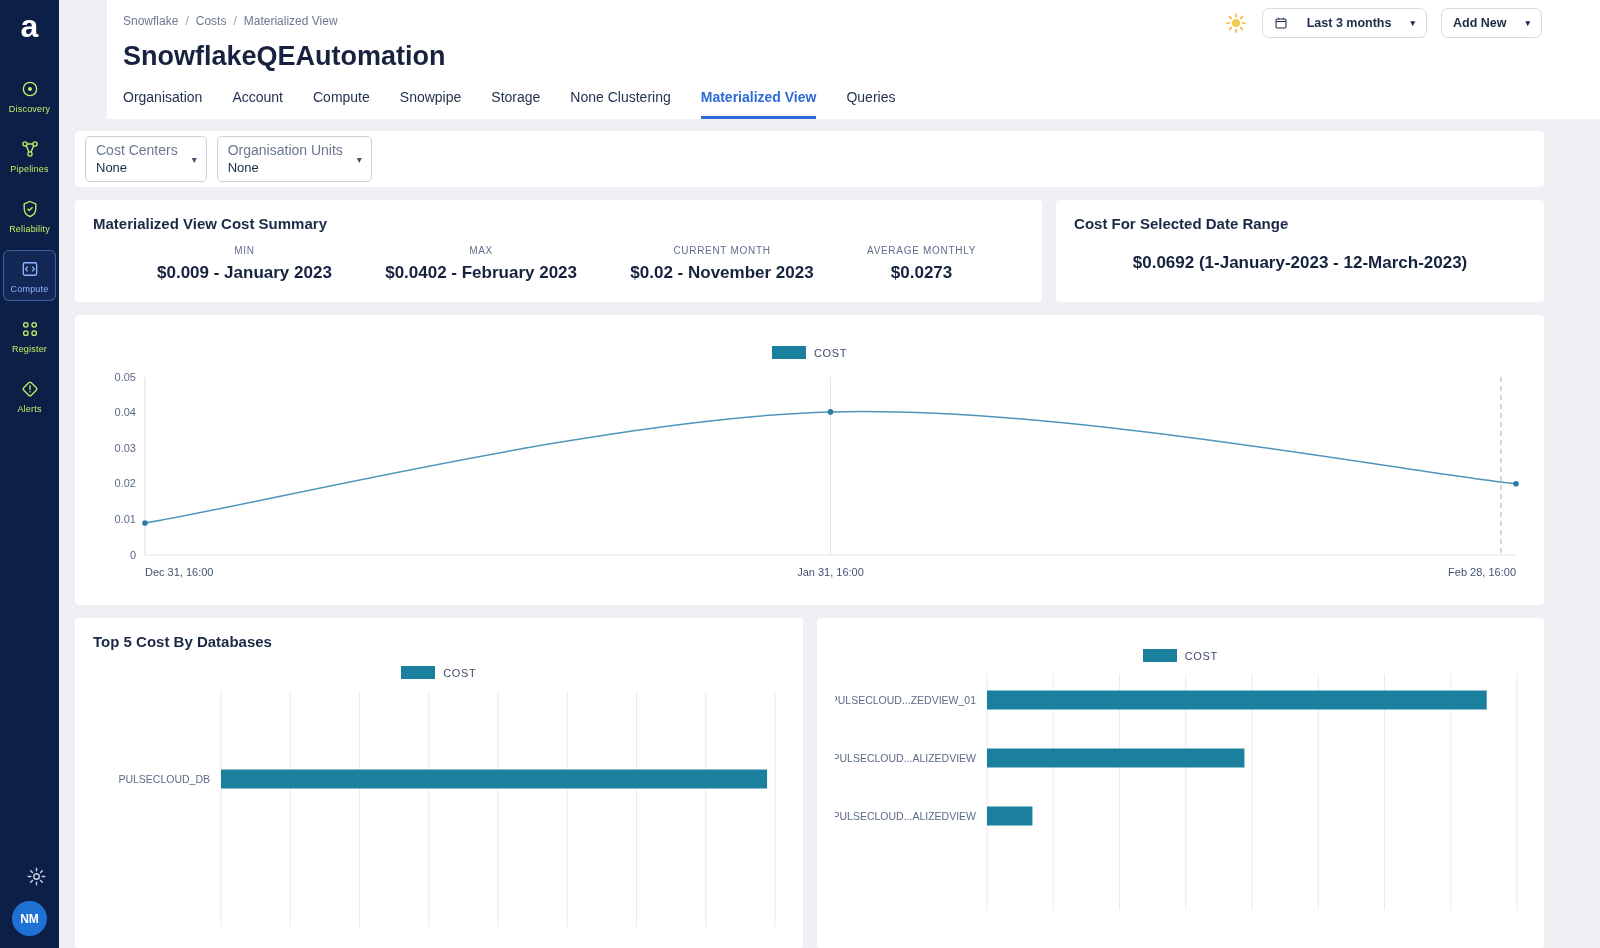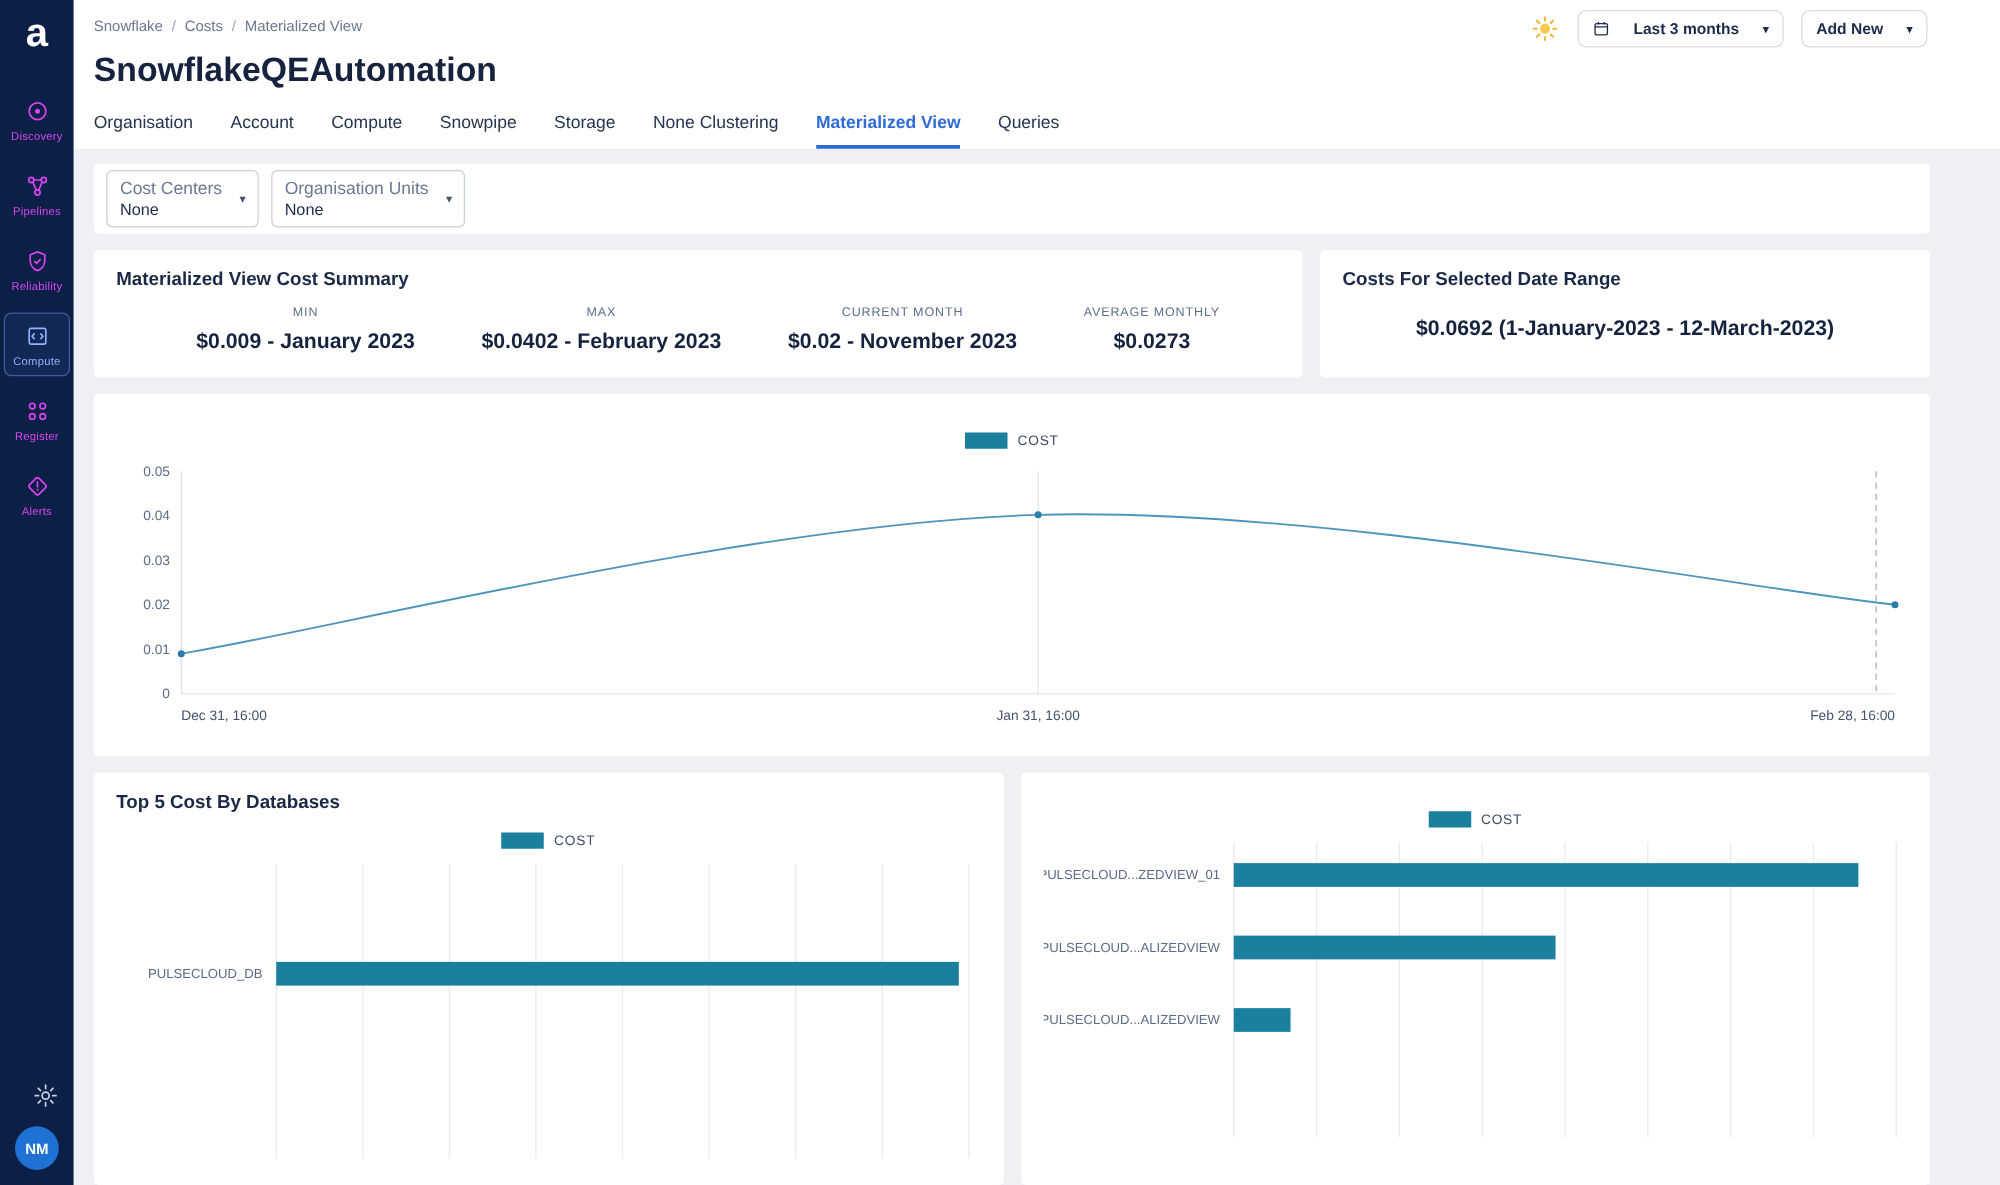--- a/index.html
+++ b/index.html
@@ -4,32 +4,32 @@
 <style>
   * { box-sizing: border-box; margin: 0; padding: 0; }
   html,body { width:1600px; height:948px; overflow:hidden; }
   body { font-family:"Liberation Sans", sans-serif; background:#eef0f4; color:#17233e; }
   .app { display:flex; height:100%; }
 
   
   .sidebar { width:59px; flex-shrink:0; background:#0b1f47; color:#fff; display:flex; flex-direction:column; align-items:center; }
   .logo { font-size:32px; font-weight:700; color:#fff; margin-top:10px; line-height:1; }
   .nav { margin-top:28px; display:flex; flex-direction:column; gap:9px; width:100%; }
-  .nav-item { display:flex; flex-direction:column; align-items:center; gap:5px; padding:8px 0 6px; margin:0 3px; color:#d946ef; cursor:pointer; border:1px solid transparent; border-radius:6px; }
+  .nav-item { display:flex; flex-direction:column; align-items:center; gap:5px; padding:8px 0 6px; margin:0 3px; color:#bef264; cursor:pointer; border:1px solid transparent; border-radius:6px; }
   .nav-item svg { width:20px; height:20px; display:block; }
   .nav-label { font-size:9px; letter-spacing:.2px; }
   .nav-item.active { color:#8fb3ff; border-color:rgba(124,157,255,.45); background:rgba(124,157,255,.08); }
   .sidebar-bottom { margin-top:auto; margin-bottom:12px; display:flex; flex-direction:column; align-items:flex-end; gap:14px; }
   .gear { color:#c9d1e0; cursor:pointer; }
   .gear svg { width:21px; height:21px; display:block; }
   .avatar { width:35px; height:35px; border-radius:50%; background:#1f71d4; color:#fff; font-size:12px; font-weight:700; display:flex; align-items:center; justify-content:center; cursor:pointer; }
 
   
   .main { flex:1; min-width:0; display:flex; flex-direction:column; }
-  .topbar { background:#fff; padding:14px 70px 0 16px; position:relative; }
+  .topbar { background:#fff; padding:14px 70px 0 16px; position:relative;margin-left:48px; }
   .breadcrumb { font-size:12px; color:#6b7890; display:flex; align-items:center; gap:7px; }
   .crumb { cursor:pointer; }
   .sep { color:#9aa5b5; }
   .top-actions { position:absolute; top:8px; right:58px; display:flex; align-items:center; gap:14px; }
   .sun { color:#f2b63a; cursor:pointer; display:flex; }
   .sun svg { width:24px; height:24px; }
   .pill { display:flex; align-items:center; gap:19px; border:1px solid #d7dbe2; background:#fff; border-radius:7px; padding:7px 11px; font-size:12.5px; font-weight:700; color:#1c2b4a; cursor:pointer; font-family:inherit; }
   .pill svg { width:14px; height:14px; }
   .chev { font-size:9px; color:#1c2b4a; }
   .page-title { margin-top:13px; font-size:27px; font-weight:700; color:#17233e; }
@@ -223,21 +223,21 @@
               <div class="stat-value">$0.02 - November 2023</div>
             </div>
             <div class="stat">
               <div class="stat-label">AVERAGE MONTHLY</div>
               <div class="stat-value">$0.0273</div>
             </div>
           </div>
         </section>
 
         <section class="card range-card">
-          <h2>Costs For Selected Date Range</h2>
+          <h2>Cost For Selected Date Range</h2>
           <div class="range-value">$0.0692 (1-January-2023 - 12-March-2023)</div>
         </section>
       </div>
 
       <section class="card chart-card">
         <div class="legend">
           <span class="legend-swatch"></span>
           <span class="legend-label">COST</span>
         </div>
         <div class="chart-box" id="line-chart">

